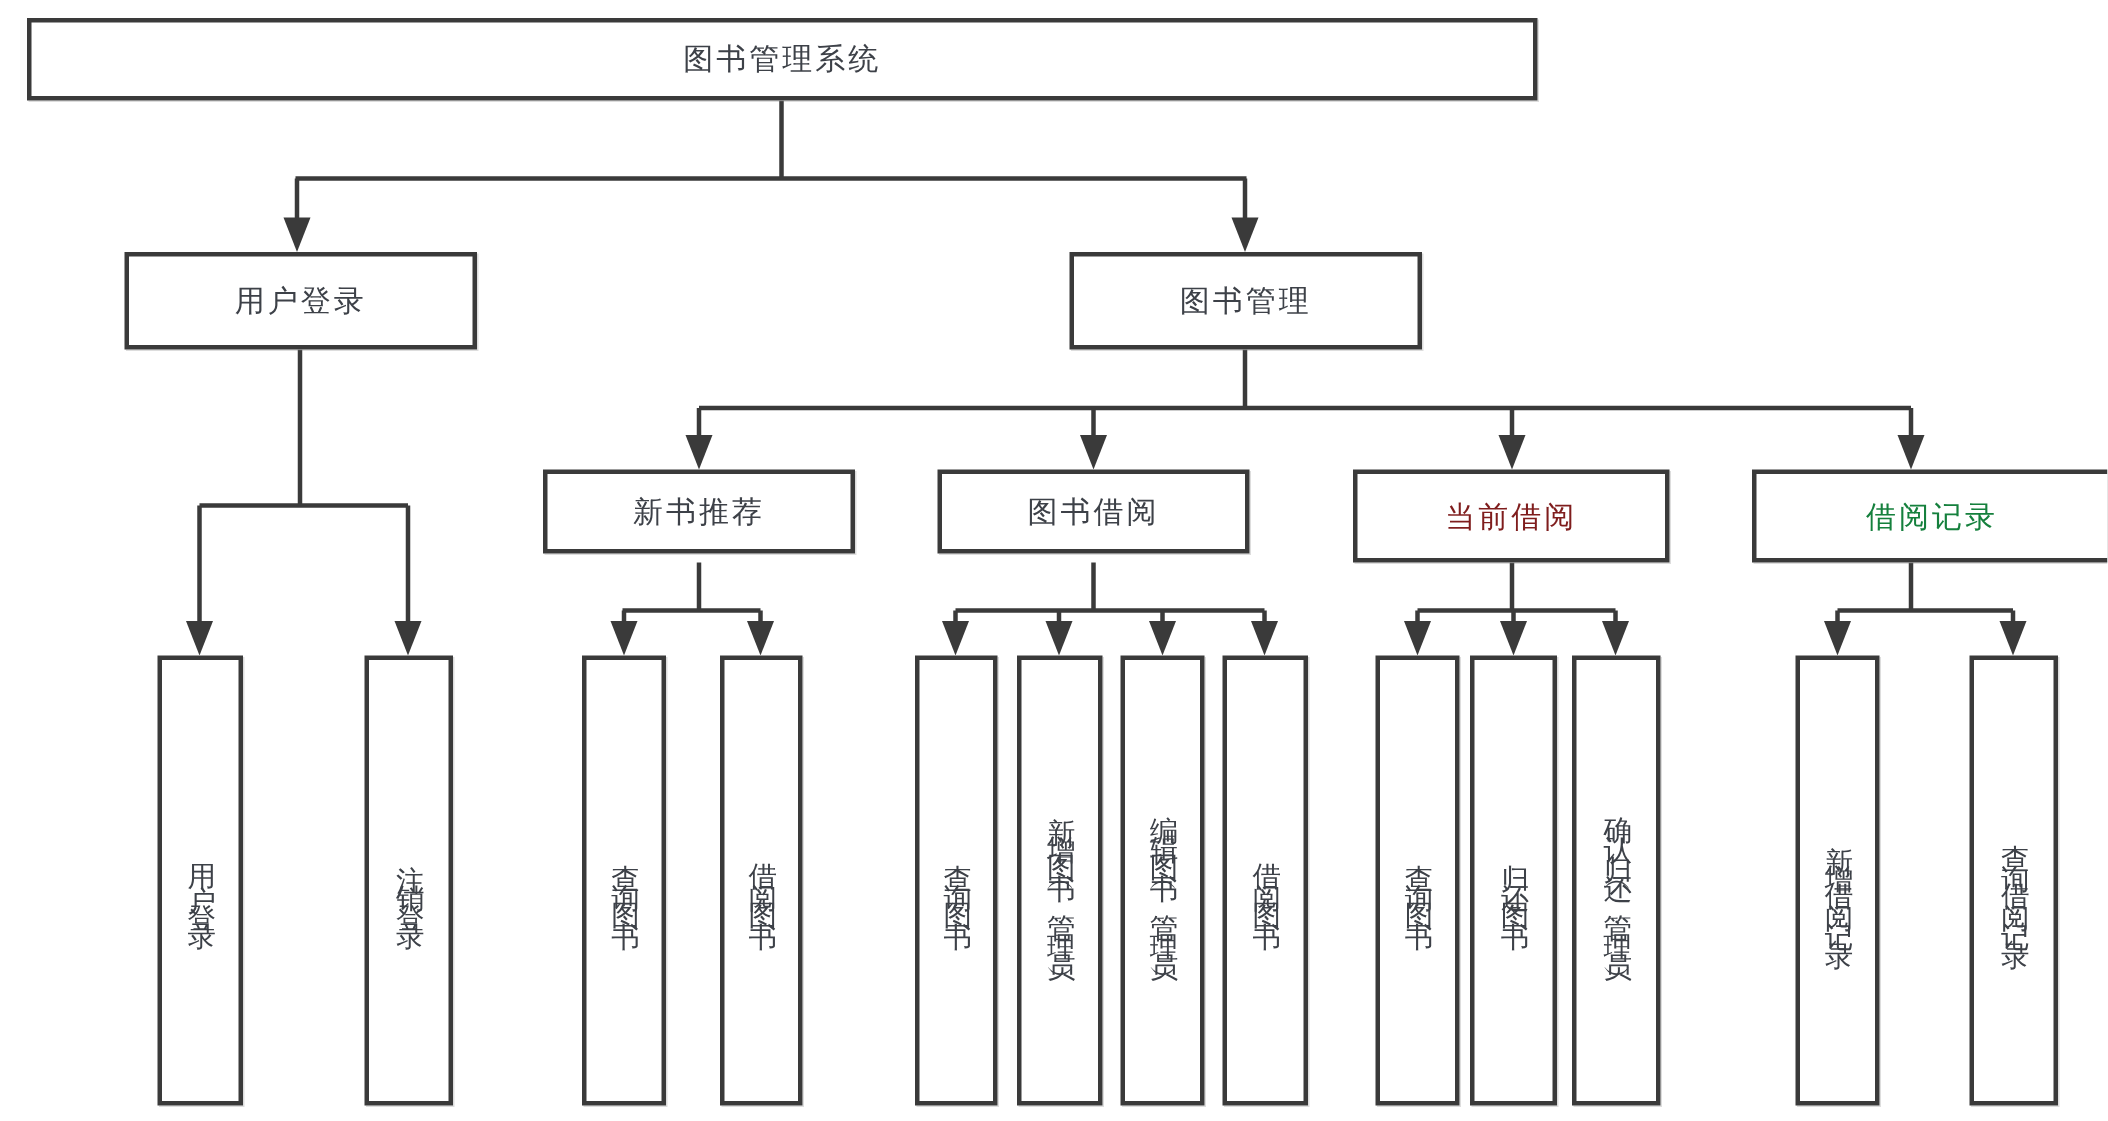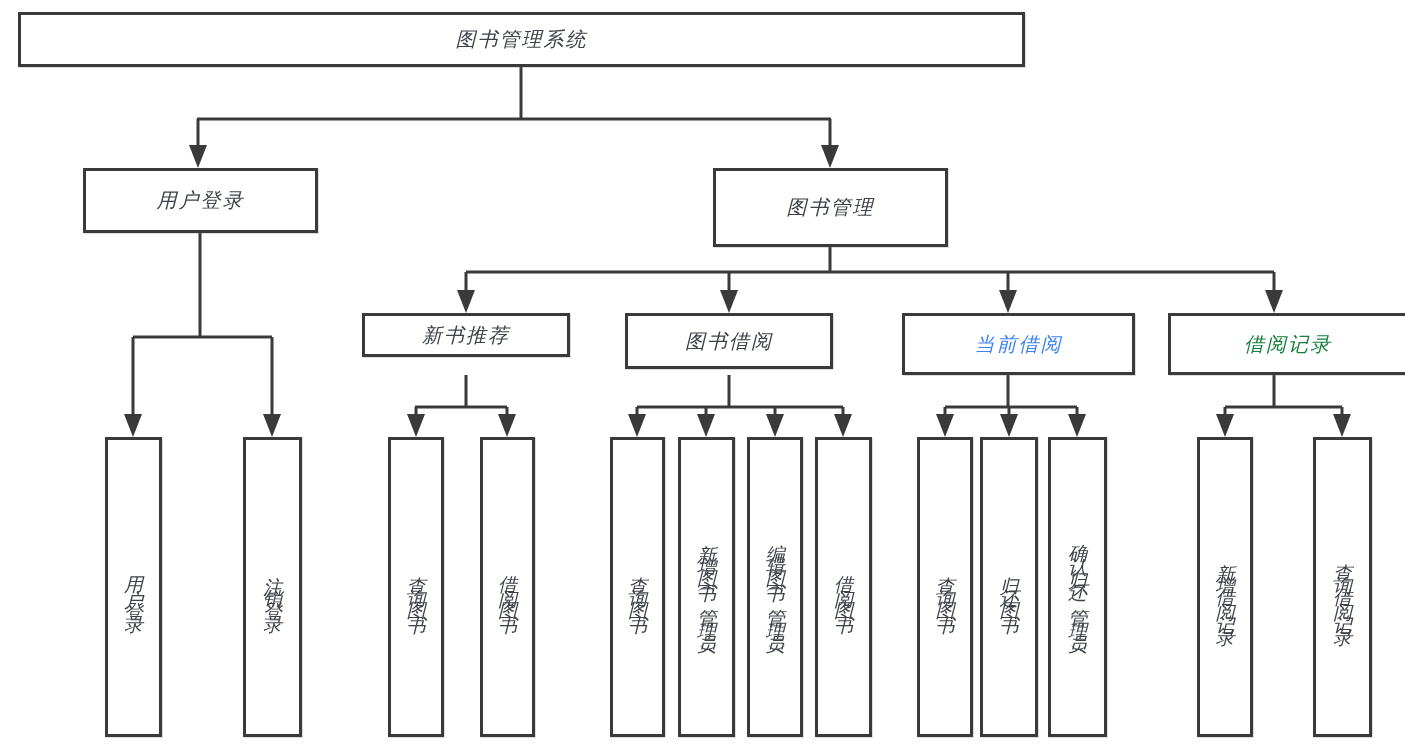--- a/index.html
+++ b/index.html
@@ -30,21 +30,20 @@
     align-items: center;
     justify-content: center;
     color: #3d4148;
     z-index: 1;
     box-shadow: 1px 1px 0 rgba(120,120,120,0.25);
   }
   .node span {
     font-size: 20px;
     letter-spacing: 2px;
     white-space: nowrap;
-    font-style: italic;
   }
   .node.vertical span {
     writing-mode: vertical-rl;
     text-orientation: mixed;
     font-size: 19px;
     letter-spacing: 13px;
     white-space: normal;
   }
   #watermark {
     position: absolute;
@@ -114,30 +113,30 @@
       <line x1="1342" y1="407" x2="1342" y2="425" stroke="#3a3a3a" stroke-width="3"></line>
       <polygon points="1333,414 1351,414 1342,437" fill="#3a3a3a"></polygon>
     </svg>
   <div id="nodes-layer">
       <div class="node" style="left: 18px; top: 12px; width: 1007px; height: 55px; border-color: rgb(58, 58, 58); color: rgb(61, 65, 72);">
         <span>图书管理系统</span>
       </div>
       <div class="node" style="left: 83px; top: 168px; width: 235px; height: 65px; border-color: rgb(58, 58, 58); color: rgb(61, 65, 72);">
         <span>用户登录</span>
       </div>
-      <div class="node" style="left: 713px; top: 168px; width: 235px; height: 79px; border-color: rgb(58, 58, 58); color: rgb(61, 65, 72);">
+      <div class="node" style="left: 713px; top: 168px; width: 235px; height: 65px; border-color: rgb(58, 58, 58); color: rgb(61, 65, 72);">
         <span>图书管理</span>
       </div>
-      <div class="node" style="left: 362px; top: 313px; width: 208px; height: 44px; border-color: rgb(58, 58, 58); color: rgb(61, 65, 72);">
+      <div class="node" style="left: 362px; top: 313px; width: 208px; height: 56px; border-color: rgb(58, 58, 58); color: rgb(61, 65, 72);">
         <span>新书推荐</span>
       </div>
       <div class="node" style="left: 625px; top: 313px; width: 208px; height: 56px; border-color: rgb(58, 58, 58); color: rgb(61, 65, 72);">
         <span>图书借阅</span>
       </div>
-      <div class="node" style="left: 902px; top: 313px; width: 233px; height: 62px; border-color: rgb(58, 58, 58); color: #3b82f6;">
+      <div class="node" style="left: 902px; top: 313px; width: 211px; height: 62px; border-color: rgb(58, 58, 58); color: #7f1d1d;">
         <span>当前借阅</span>
       </div>
       <div class="node" style="left: 1168px; top: 313px; width: 240px; height: 62px; border-color: rgb(58, 58, 58); color: #15803d;">
         <span>借阅记录</span>
       </div>
       <div class="node vertical" style="left: 105px; top: 437px; width: 57px; height: 300px; border-color: rgb(58, 58, 58); color: rgb(61, 65, 72);">
         <span>用户登录</span>
       </div>
       <div class="node vertical" style="left: 243px; top: 437px; width: 59px; height: 300px; border-color: rgb(58, 58, 58); color: rgb(61, 65, 72);">
         <span>注销登录</span>

